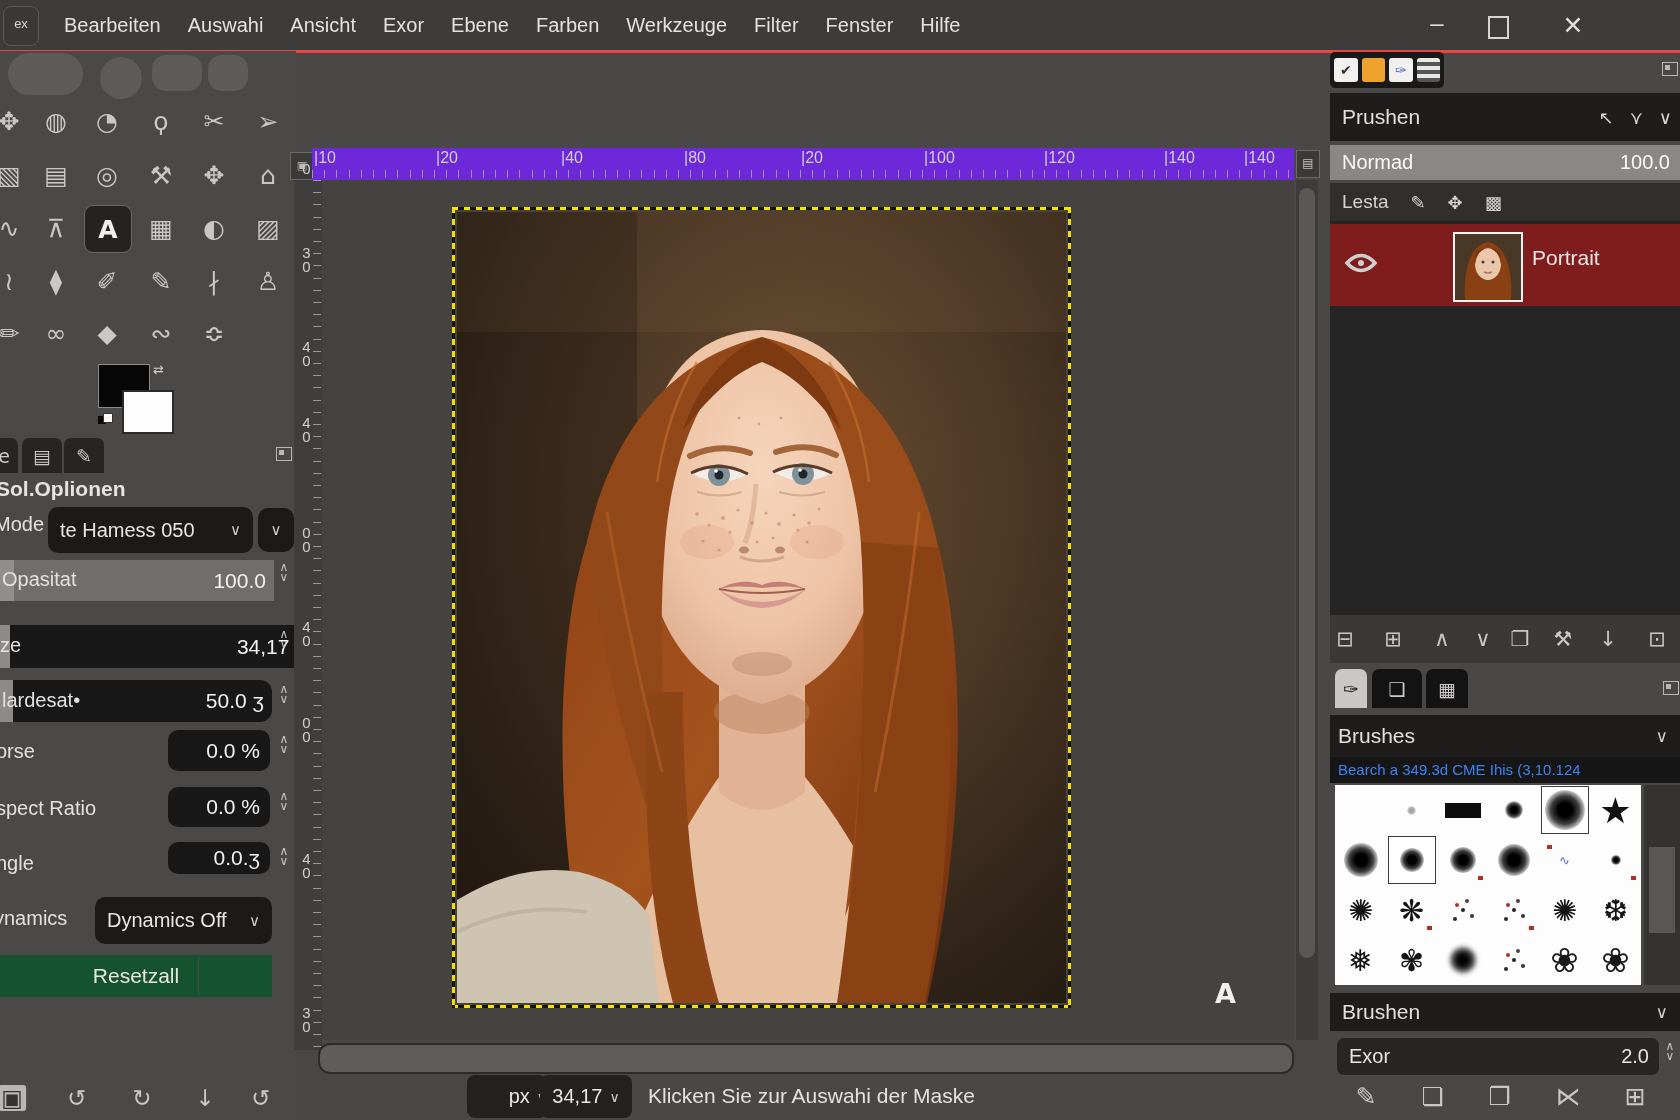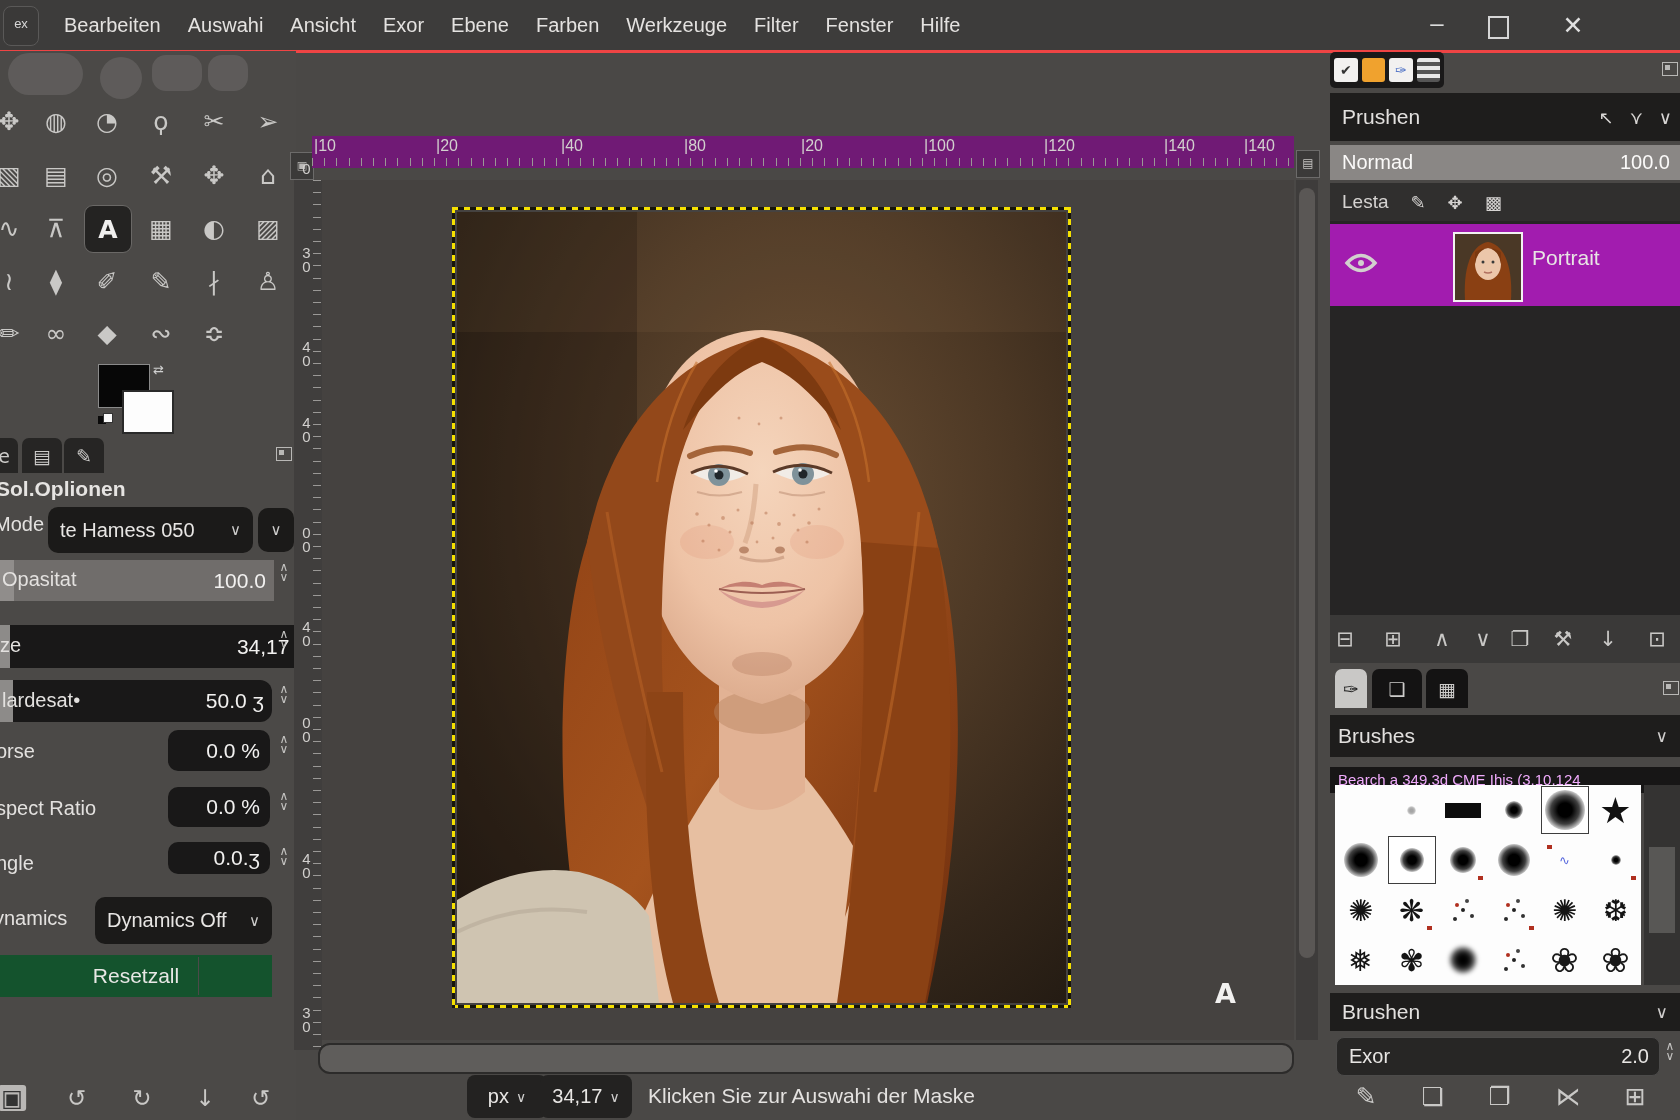--- a/index.html
+++ b/index.html
@@ -41,21 +41,21 @@
   .slider-full{background:linear-gradient(90deg,#908d8b 0 14px,#706d6b 14px);color:#fff;}
   .slider-dark{background:#191818;border-radius:0 12px 12px 0;color:#f0efee;}
   .sliver{position:absolute;left:0;top:0;bottom:0;background:#8d8b89;}
   .val-right{position:absolute;right:8px;top:0;bottom:0;display:flex;align-items:center;font-size:21px;color:#f2f1f0;}
   .mini-input{background:#191818;border-radius:10px;position:absolute;color:#f0efee;}
   #reset-btn{left:0;top:904px;width:272px;height:42px;background:#14532d;color:#e8e7e5;font-size:21px;display:flex;align-items:center;justify-content:center;}
   #reset-btn .div{position:absolute;left:198px;top:2px;bottom:2px;width:1px;background:#4b4a49;}
   .icon-row-item{position:absolute;color:#c9c8c6;font-size:23px;transform:translateX(-50%);}
   
   #corner-box{left:290px;top:152px;width:22px;height:26px;background:#3b3a39;border:1px solid #6c6b6a;color:#b9b8b6;font-size:11px;text-align:center;line-height:24px;}
-  #ruler-top{left:312px;top:136px;width:982px;height:32px;background:#701a75;}
+  #ruler-top{left:312px;top:148px;width:982px;height:32px;background:#6d28d9;}
   #ruler-top .ticks{position:absolute;left:0;right:0;bottom:2px;height:8px;background:repeating-linear-gradient(90deg,#9a9896 0 1px,transparent 1px 12.2px);}
   .rt-label{position:absolute;top:1px;color:#d2d0ce;font-size:16px;}
   #ruler-left{left:294px;top:180px;width:28px;height:870px;background:#403e3d;}
   #ruler-left .ticks{position:absolute;top:0;bottom:0;right:1px;width:8px;background:repeating-linear-gradient(180deg,#9a9896 0 1px,transparent 1px 12.2px);}
   .rl-label{position:absolute;left:4px;color:#d2d0ce;font-size:15px;writing-mode:vertical-rl;text-orientation:upright;letter-spacing:-3px;}
   #viewport{left:322px;top:180px;width:972px;height:860px;background:#454240;}
   
   .ants-h{position:absolute;height:3px;background:repeating-linear-gradient(90deg,#f5e000 0 6px,#16150b 6px 12px);}
   .ants-v{position:absolute;width:3px;background:repeating-linear-gradient(180deg,#f5e000 0 6px,#16150b 6px 12px);}
   #vscroll{left:1296px;top:180px;width:22px;height:860px;background:#3e3c3b;}
@@ -65,26 +65,26 @@
   #scroll-hint{left:1215px;top:978px;color:#f2f1f0;font-size:27px;font-weight:bold;}
   
   .status-box{background:#232221;border-radius:8px;color:#e8e6e4;font-size:20px;display:flex;align-items:center;justify-content:center;gap:7px;}
   #status-msg{left:648px;top:1084px;color:#e4e2e0;font-size:21px;}
   
   .rp-header{background:#1e1d1c;color:#e2e0de;font-size:21px;display:flex;align-items:center;}
   .img-tab{width:24px;height:24px;border-radius:3px;display:flex;align-items:center;justify-content:center;font-size:14px;}
   #mode-row{left:1330px;top:145px;width:350px;height:35px;background:#8a8785;color:#fbfaf9;font-size:20px;display:flex;align-items:center;}
   #lock-row{left:1330px;top:183px;width:350px;height:38px;background:#302f2e;color:#d5d3d1;font-size:19px;display:flex;align-items:center;gap:22px;}
   #layer-list{left:1330px;top:221px;width:350px;height:394px;background:#262525;}
-  #layer-row{position:absolute;left:0;top:3px;width:350px;height:82px;background:#a21caf;}
+  #layer-row{position:absolute;left:0;top:3px;width:350px;height:82px;background:#7f1d1d;}
   #layer-thumb{position:absolute;left:123px;top:8px;width:66px;height:66px;border:2px solid #f2f2f2;background:#4a3826;}
   #layer-name{position:absolute;left:202px;top:22px;color:#e8e6e4;font-size:21px;}
   #layer-buttons{left:1330px;top:615px;width:350px;height:48px;background:#3a3938;}
   #layer-buttons .icon-row-item{font-size:21px;top:12px;}
-  #brush-info{left:1330px;top:757px;width:350px;height:26px;background:#171616;color:#f0abfc;font-size:15px;line-height:25px;padding-left:8px;box-sizing:border-box;margin-top:10px;}
+  #brush-info{left:1330px;top:757px;width:350px;height:26px;background:#171616;color:#3b82f6;font-size:15px;line-height:25px;padding-left:8px;box-sizing:border-box;}
   #brush-grid{left:1335px;top:785px;width:306px;height:200px;background:#fdfdfd;display:grid;grid-template-columns:repeat(6,1fr);grid-template-rows:repeat(4,1fr);}
   .bcell{position:relative;display:flex;align-items:center;justify-content:center;}
   .soft-dot{border-radius:50%;background:radial-gradient(circle,#000 25%,rgba(0,0,0,.75) 50%,transparent 78%);}
   .speck{position:absolute;width:5px;height:4px;background:#b03020;right:5px;bottom:5px;}
   .bglyph{color:#141414;filter:blur(.4px);font-size:30px;}
   #brush-scroll{left:1644px;top:785px;width:36px;height:200px;background:#343332;}
   #brush-scroll .thumb{position:absolute;left:5px;top:62px;width:26px;height:86px;background:#585755;}
   #exor-row{left:1336px;top:1037px;width:322px;height:37px;background:#272625;border:1px solid #4c4b4a;border-radius:8px;color:#e8e6e4;font-size:20px;display:flex;align-items:center;}
   .eye-svg{position:absolute;left:14px;top:26px;}
 </style>
@@ -363,21 +363,21 @@
 <div class="ants-v abs" style="left:452px;top:207px;height:801px;"></div>
 <div class="ants-v abs" style="left:1068px;top:207px;height:801px;"></div>
 
 <div class="abs" id="vscroll-icon"><span class="g">▤</span></div>
 <div class="abs" id="vscroll">
     <div class="thumb"></div>
   </div>
 <div class="abs g" id="scroll-hint">A</div>
 <div class="abs" id="hscroll"></div>
 
-<div class="abs status-box" style="left:467px;top:1075px;width:80px;height:43px;">
+<div class="abs status-box" style="left:467px;top:1075px;width:80px;height:43px;justify-content:flex-end;">
   <span>px</span>
   <span class="g" style="font-size:14px;color:#cfcecd;">∨</span>
 </div>
 <div class="abs status-box" style="left:540px;top:1075px;width:92px;height:43px;">
   <span>34,17</span>
   <span class="g" style="font-size:14px;color:#cfcecd;">∨</span>
 </div>
 <div class="abs" id="status-msg">Klicken Sie zur Auswahi der Maske</div>
 
 <div class="abs" style="left:1330px;top:52px;width:114px;height:36px;background:#1a1919;border-radius:5px;display:flex;align-items:center;gap:4px;padding:0 4px;box-sizing:border-box;" id="image-tabs">

